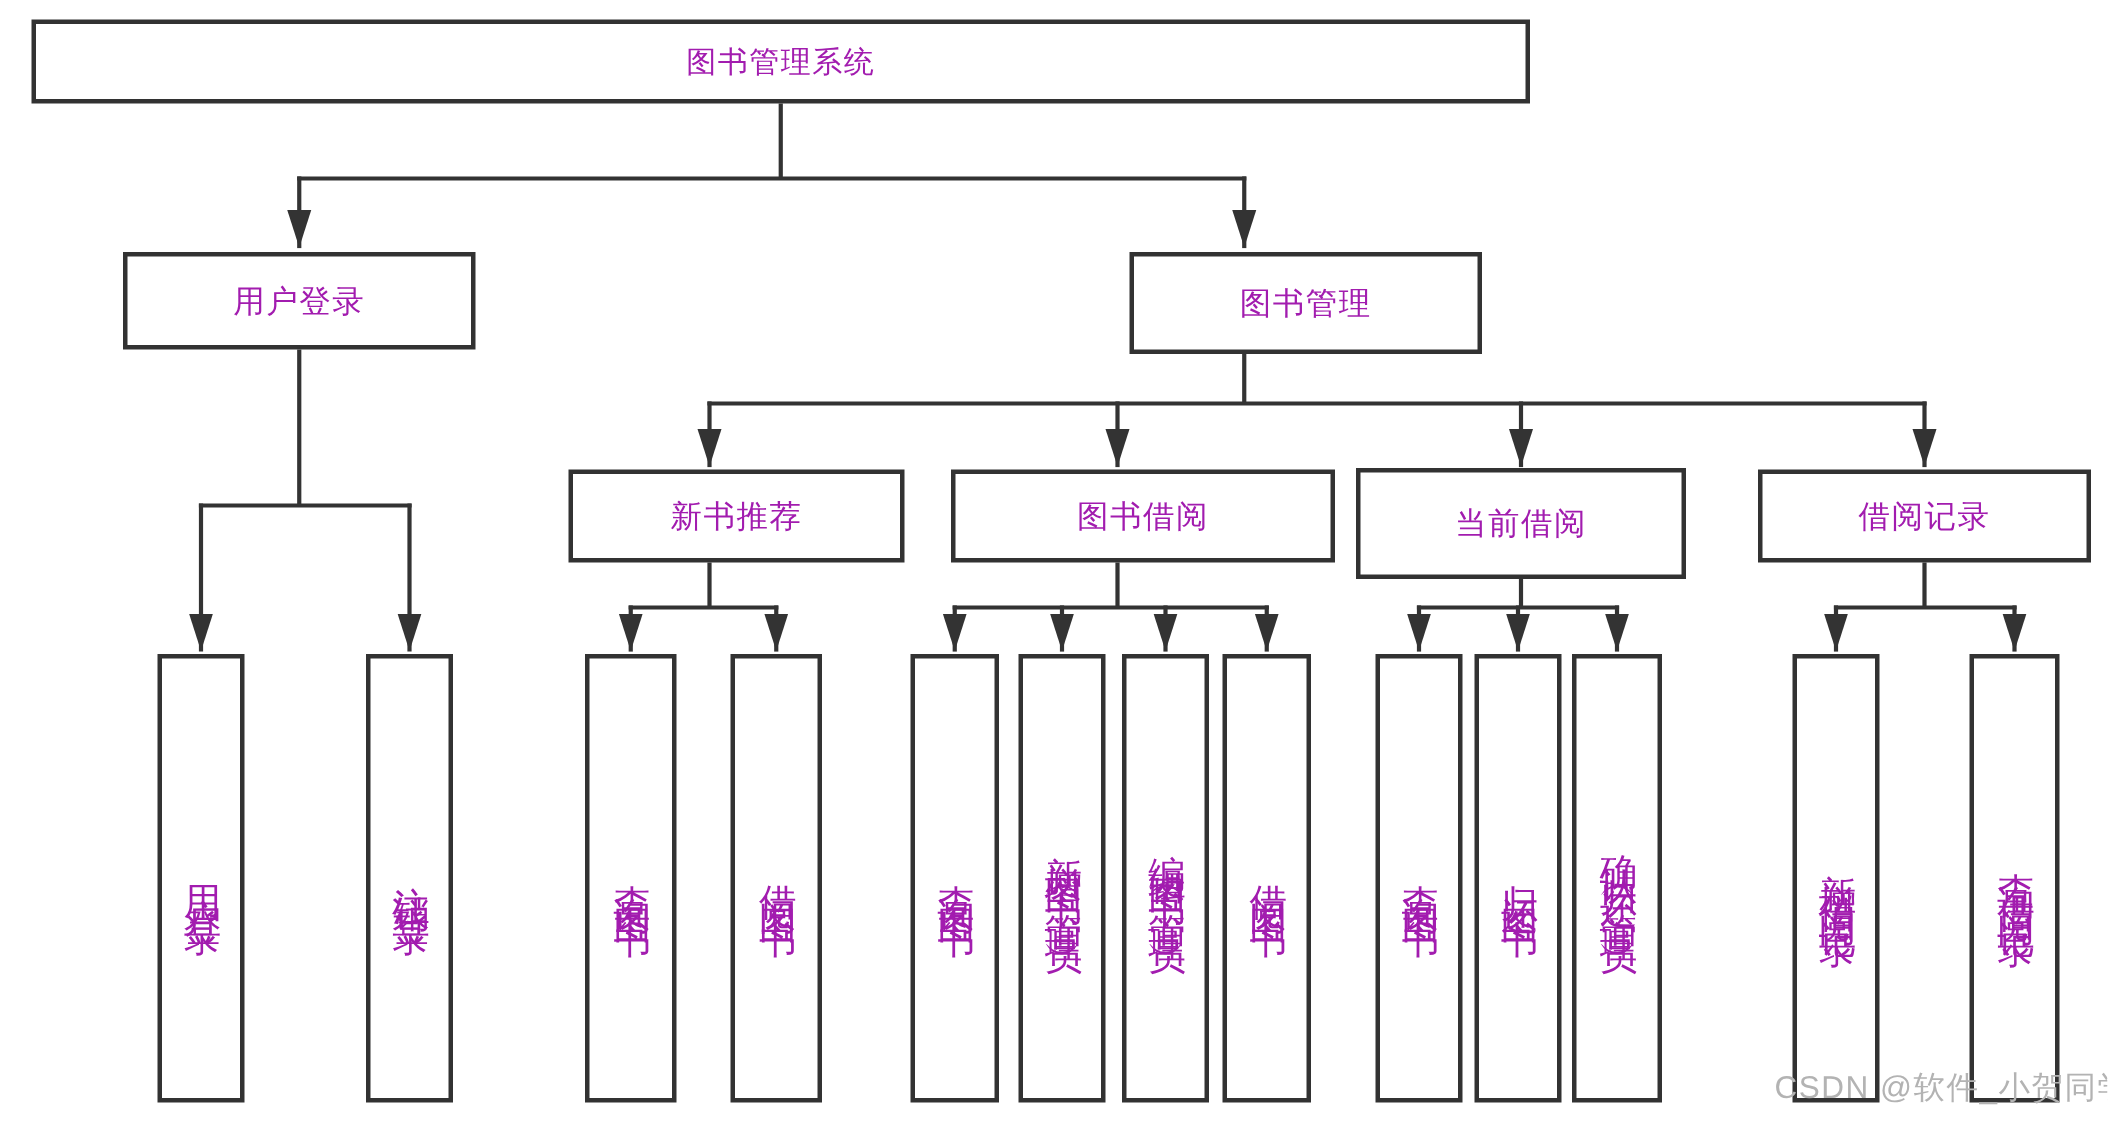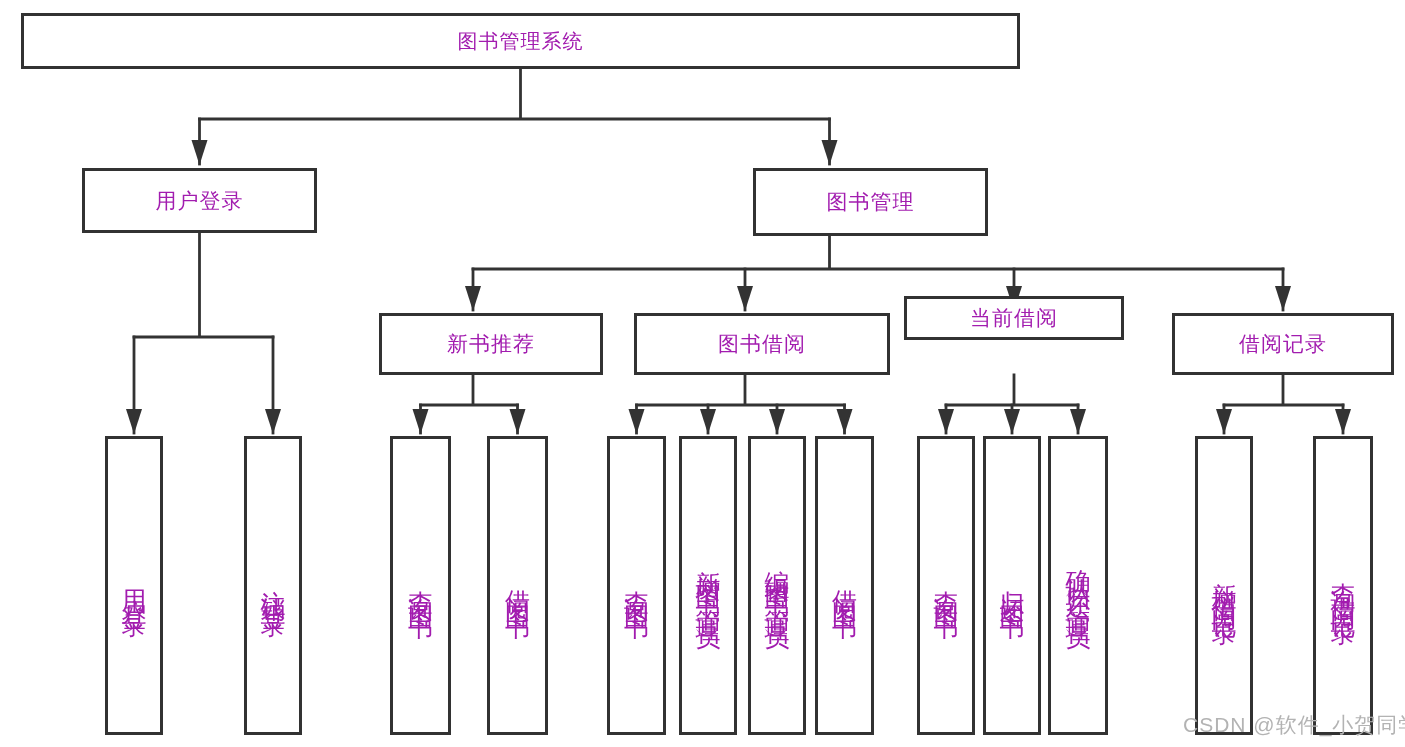--- a/index.html
+++ b/index.html
@@ -89,21 +89,21 @@
     </g>
   </svg>
 
   <div class="box root-box" style="left:21px;top:13px;width:999px;height:56px;">图书管理系统</div>
 
   <div class="box h-node" style="left:82px;top:168px;width:235px;height:65px;">用户登录</div>
   <div class="box h-node" style="left:712px;top:168px;width:235px;height:68px;margin-left:41px;">图书管理</div>
 
   <div class="box h-node" style="left:379px;top:313px;width:224px;height:62px;">新书推荐</div>
   <div class="box h-node" style="left:634px;top:313px;width:256px;height:62px;">图书借阅</div>
-  <div class="box h-node" style="left:904px;top:296px;width:220px;height:44px;">当前借阅</div>
+  <div class="box h-node" style="left:904px;top:312px;width:220px;height:74px;">当前借阅</div>
   <div class="box h-node" style="left:1172px;top:313px;width:222px;height:62px;">借阅记录</div>
 
   <div class="box leaf" style="left:105px;top:436px;width:58px;height:299px;">用户登录</div>
   <div class="box leaf" style="left:244px;top:436px;width:58px;height:299px;">注销登录</div>
 
   <div class="box leaf" style="left:390px;top:436px;width:61px;height:299px;">查询图书</div>
   <div class="box leaf" style="left:487px;top:436px;width:61px;height:299px;">借阅图书</div>
 
   <div class="box leaf" style="left:607px;top:436px;width:59px;height:299px;">查询图书</div>
   <div class="box leaf" style="left:679px;top:436px;width:58px;height:299px;">新增图书（管理员）</div>

